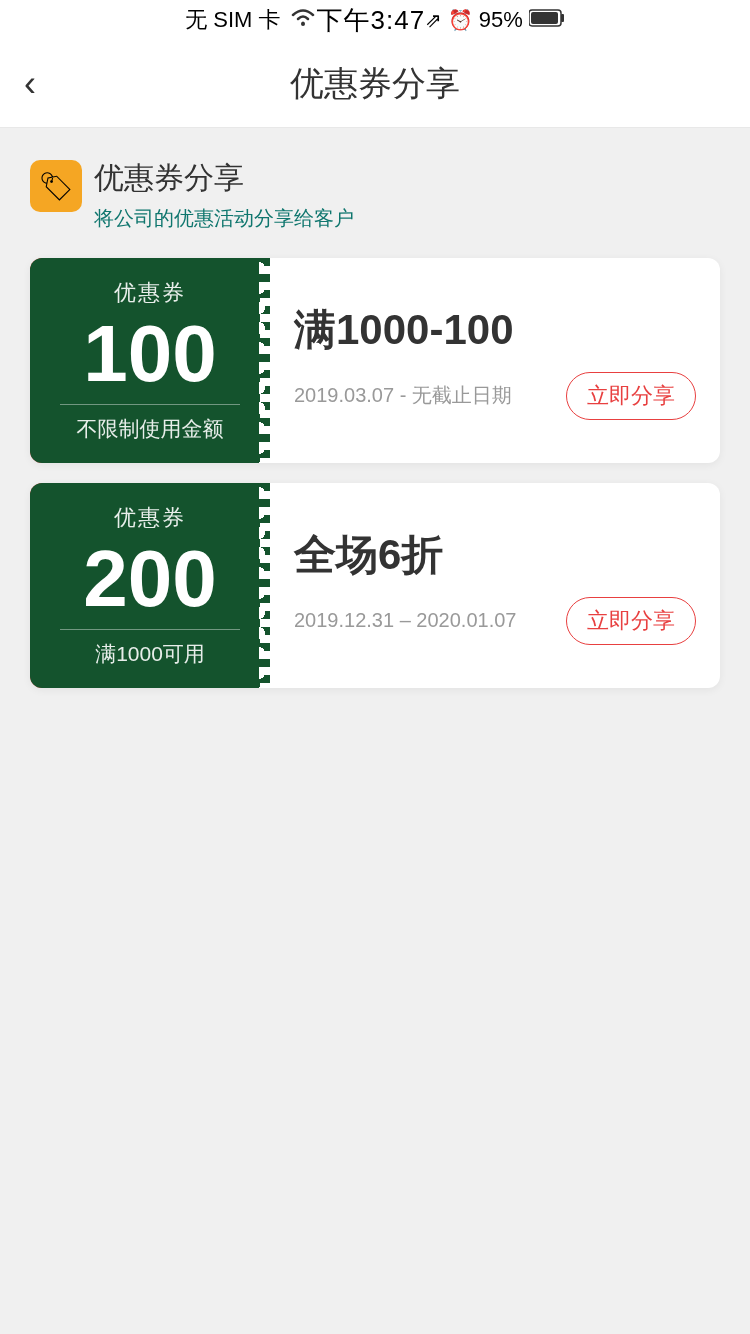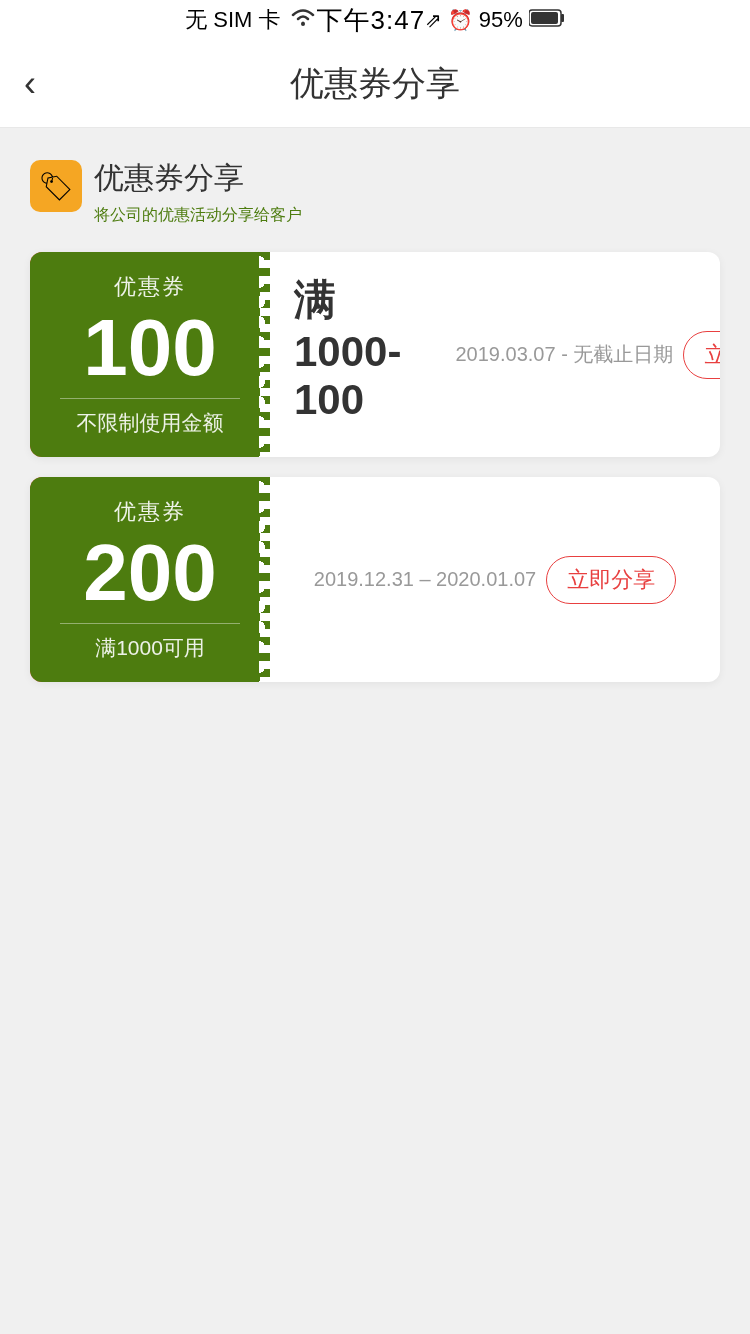--- a/index.html
+++ b/index.html
@@ -86,22 +86,22 @@
       flex-shrink: 0;
       margin-top: 2px;
     }
     .section-text h2 {
       font-size: 30px;
       font-weight: 500;
       color: #333;
       margin-bottom: 6px;
     }
     .section-text p {
-      font-size: 16px;
-      color: #4d7c0f;
+      font-size: 20px;
+      color: #0f766e;
     }
 
     
     .coupons-list {
       width: 750px;
       background: #f0f0f0;
       padding: 10px 30px 30px 30px;
       display: flex;
       flex-direction: column;
       gap: 20px;
@@ -113,21 +113,21 @@
       background: #fff;
       border-radius: 12px;
       overflow: hidden;
       display: flex;
       box-shadow: 0 2px 8px rgba(0,0,0,0.06);
     }
 
     
     .coupon-left {
       width: 240px;
-      background: #4d7c0f;
+      background: #14532d;
       display: flex;
       flex-direction: column;
       align-items: flex-end;
       justify-content: center;
       position: relative;
       padding: 20px 10px;
     }
     
     .coupon-left::after {
       content: '';
@@ -174,21 +174,21 @@
       font-size: 21px;
       color: rgba(255,255,255,0.9);
       text-align: center;
     }
 
     
     .coupon-right {
       flex: 1;
       padding: 20px 24px;
       display: flex;
-      flex-direction: row;
+      flex-direction: column;
       justify-content: center;
       gap: 14px;
     }
     .coupon-title {
       font-size: 42px;
       font-weight: 600;
       color: #333;
     }
     .coupon-meta {
       display: flex;
@@ -311,20 +311,21 @@
       <div class="coupon-left">
         <div class="coupon-left-inner">
           <span class="coupon-label">优惠券</span>
           <span class="coupon-amount">200</span>
           <div class="coupon-divider"></div>
           <span class="coupon-condition">满1000可用</span>
         </div>
       </div>
     </div>
     <div class="coupon-right">
+      <div class="coupon-title">全场6折</div>
       <div class="coupon-meta">
         <span class="coupon-date">2019.12.31 – 2020.01.07</span>
         <button class="coupon-share-btn">立即分享</button>
       </div>
     </div>
   </div>
 
 </div>
 
 <div class="empty-space"></div>

